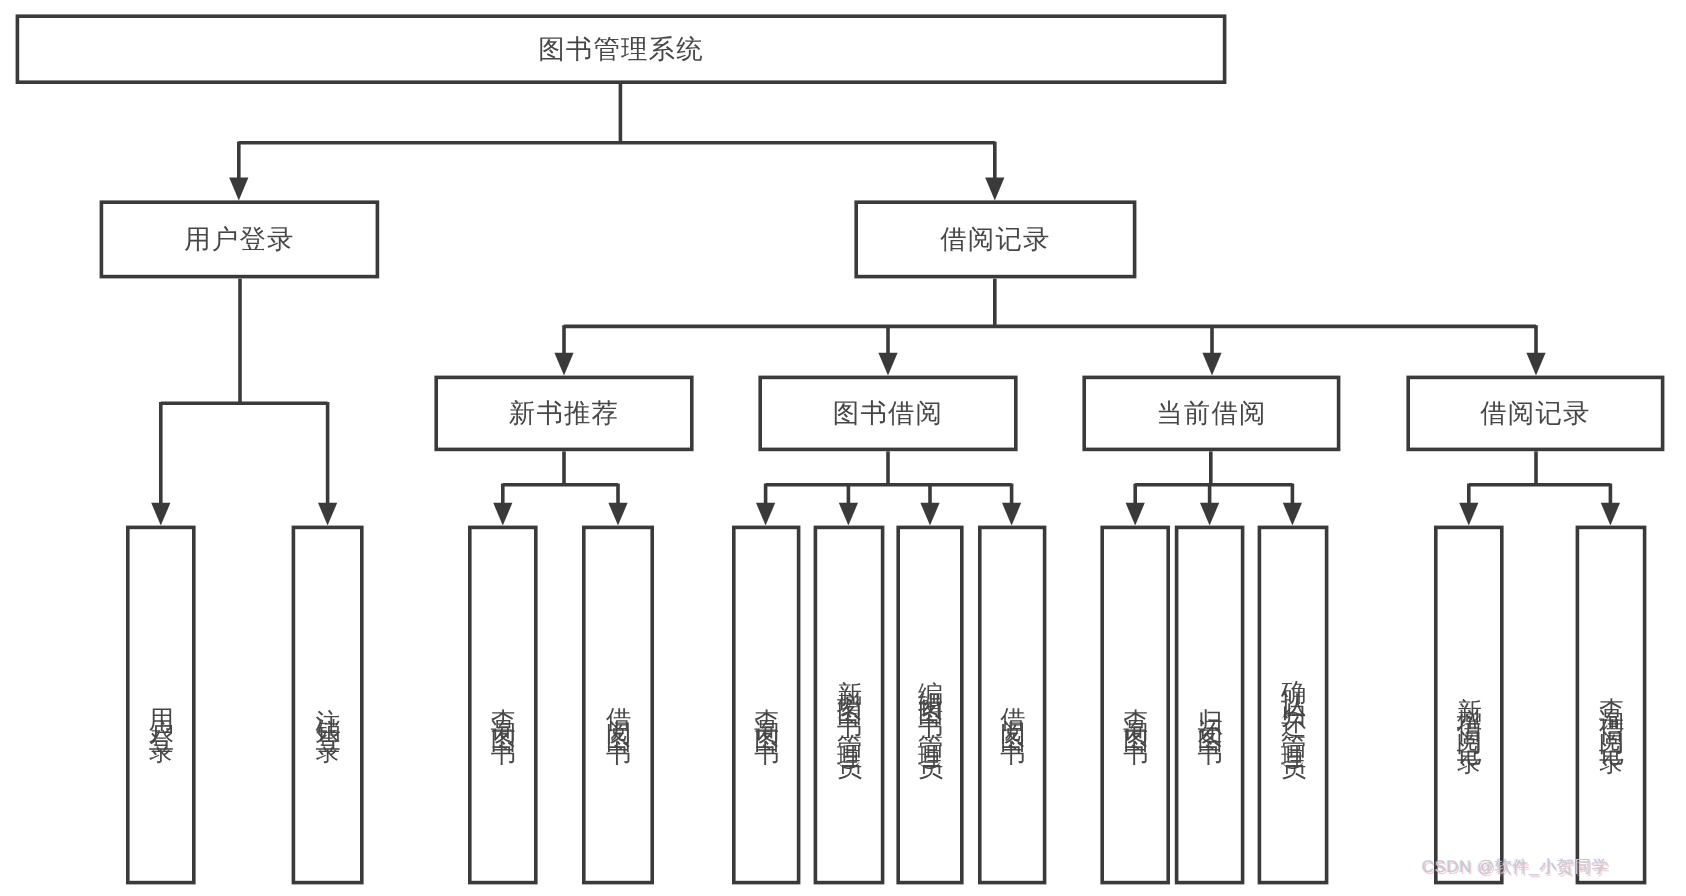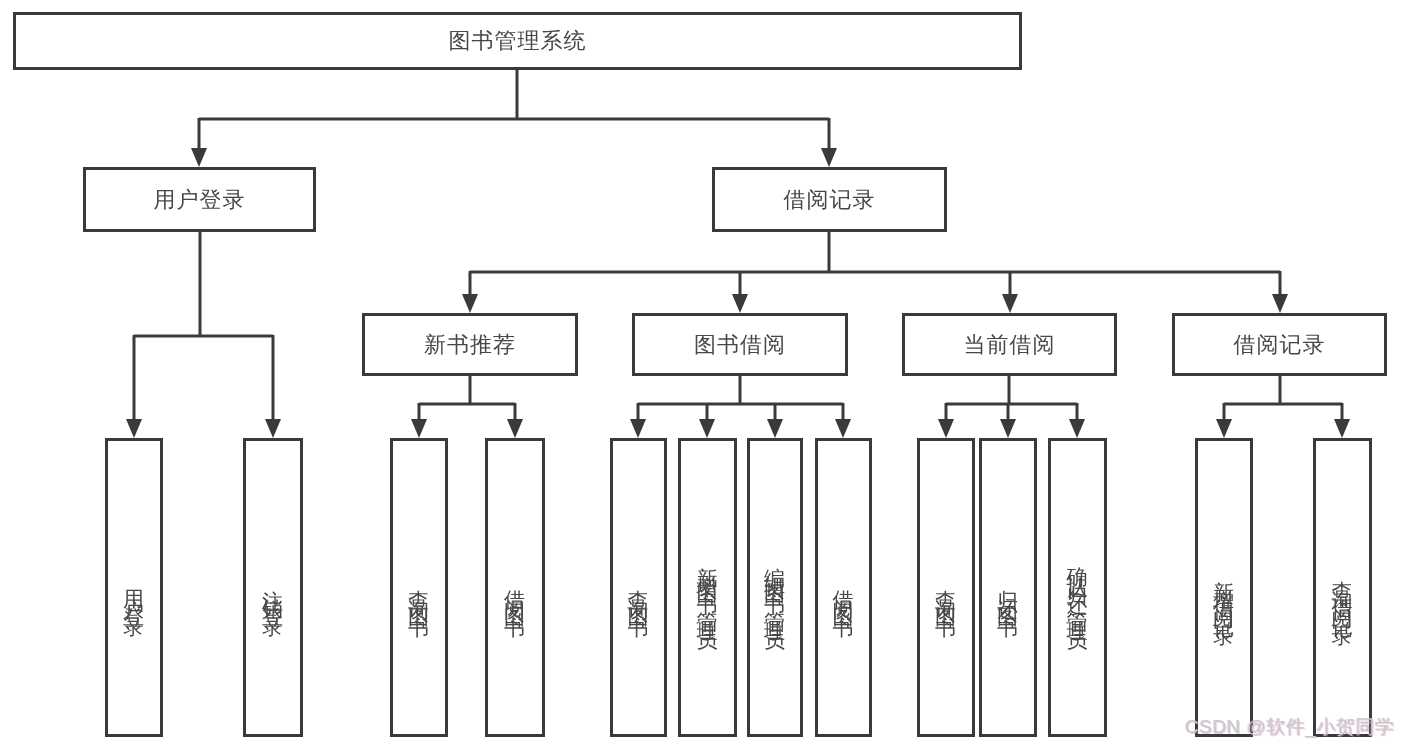--- a/index.html
+++ b/index.html
@@ -27,21 +27,21 @@
     font-size:21px;
     writing-mode:vertical-rl;
     text-orientation:mixed;
     letter-spacing:9px;
     line-height:1;
     padding-top:6px;
   }
   #watermark{
     position:absolute;
     left:1185px;top:714px;
-    font-size:19px;
+    font-size:14px;
     color:#c9c9c9;
     letter-spacing:0.5px;
     white-space:nowrap;
     z-index:10;
     text-shadow:1px 1px 0 rgba(235,140,160,0.45), -1px 0 0 rgba(150,175,255,0.35);
   }
 </style>
 </head>
 <body>
 

